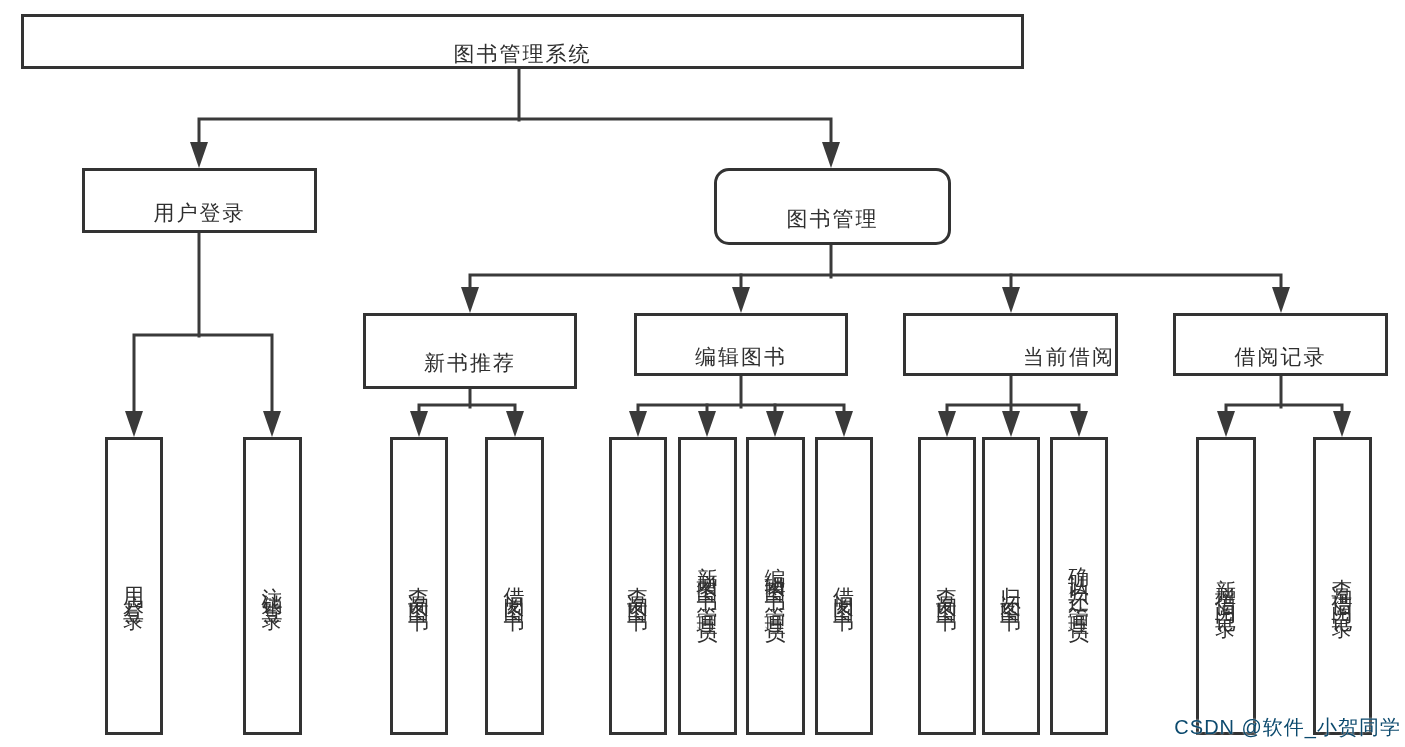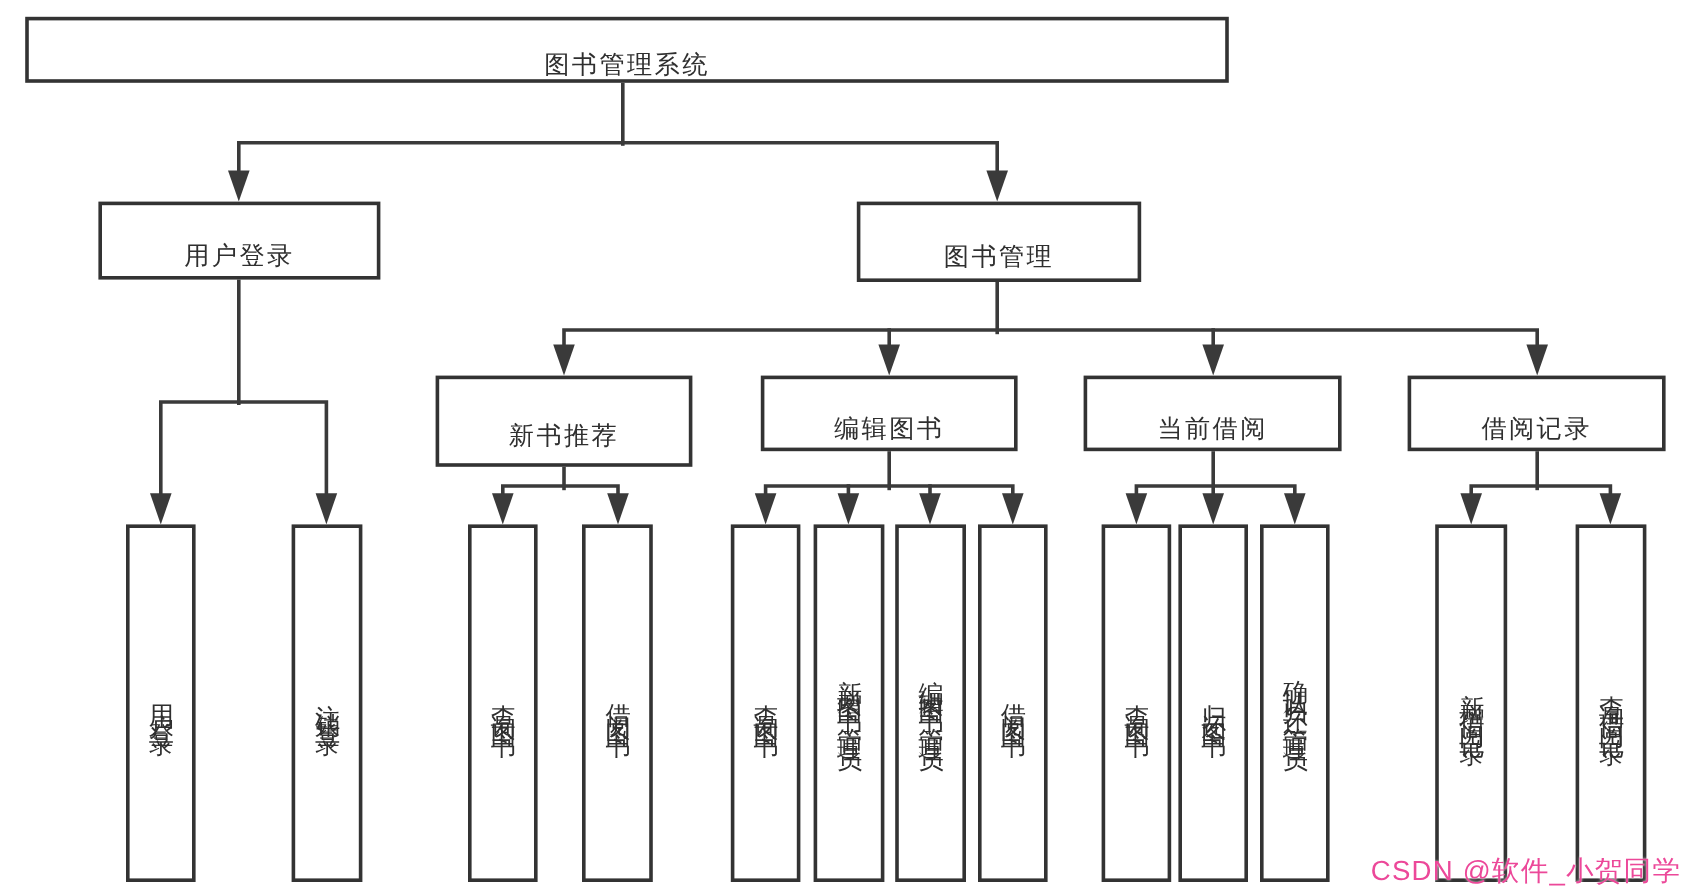--- a/index.html
+++ b/index.html
@@ -53,23 +53,23 @@
     writing-mode: vertical-rl;
     text-orientation: mixed;
     font-size: 21px;
     letter-spacing: 8px;
     line-height: 1;
   }
   .watermark {
     position: absolute;
     right: 4px;
     bottom: 6px;
-    font-size: 23px;
+    font-size: 20px;
     letter-spacing: 1px;
-    color: #ec4899;
+    color: #0c4a6e;
     text-shadow: 0 0 2px #ffffff;
     z-index: 10;
     pointer-events: none;
   }
 </style>
 </head>
 <body>
 
 <div class="canvas">
 
@@ -134,31 +134,31 @@
     </g>
   </svg>
 
   <div class="node" style="left:21px; top:14px; width:1003px; height:55px;">
     <span>图书管理系统</span>
   </div>
 
   <div class="node" style="left:82px; top:168px; width:235px; height:65px;">
     <span>用户登录</span>
   </div>
-  <div class="node" style="left:714px; top:168px; width:237px; height:67px;">
+  <div class="node" style="left:714px; top:168px; width:237px; height:77px;border-radius:15px;">
     <span>图书管理</span>
   </div>
 
   <div class="node" style="left:363px; top:313px; width:214px; height:76px;">
     <span>新书推荐</span>
   </div>
   <div class="node" style="left:634px; top:313px; width:214px; height:63px;">
     <span>编辑图书</span>
   </div>
-  <div class="node" style="left:903px; top:313px; width:215px; height:63px;">
+  <div class="node" style="left:903px; top:313px; width:215px; height:63px;justify-content:flex-end;">
     <span>当前借阅</span>
   </div>
   <div class="node" style="left:1173px; top:313px; width:215px; height:63px;">
     <span>借阅记录</span>
   </div>
 
   <div class="vnode" style="left:105px; top:437px; width:58px; height:298px;">
     <span>用户登录</span>
   </div>
   <div class="vnode" style="left:243px; top:437px; width:59px; height:298px;">

